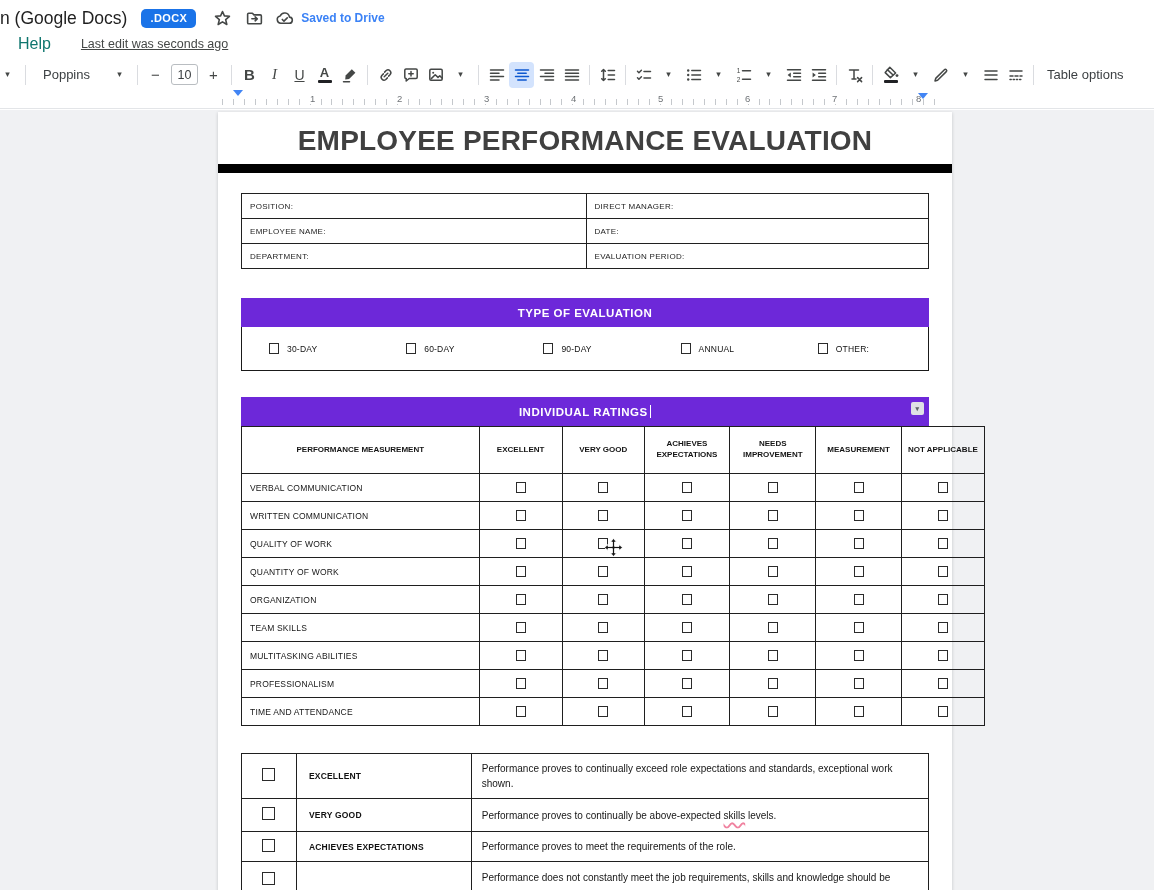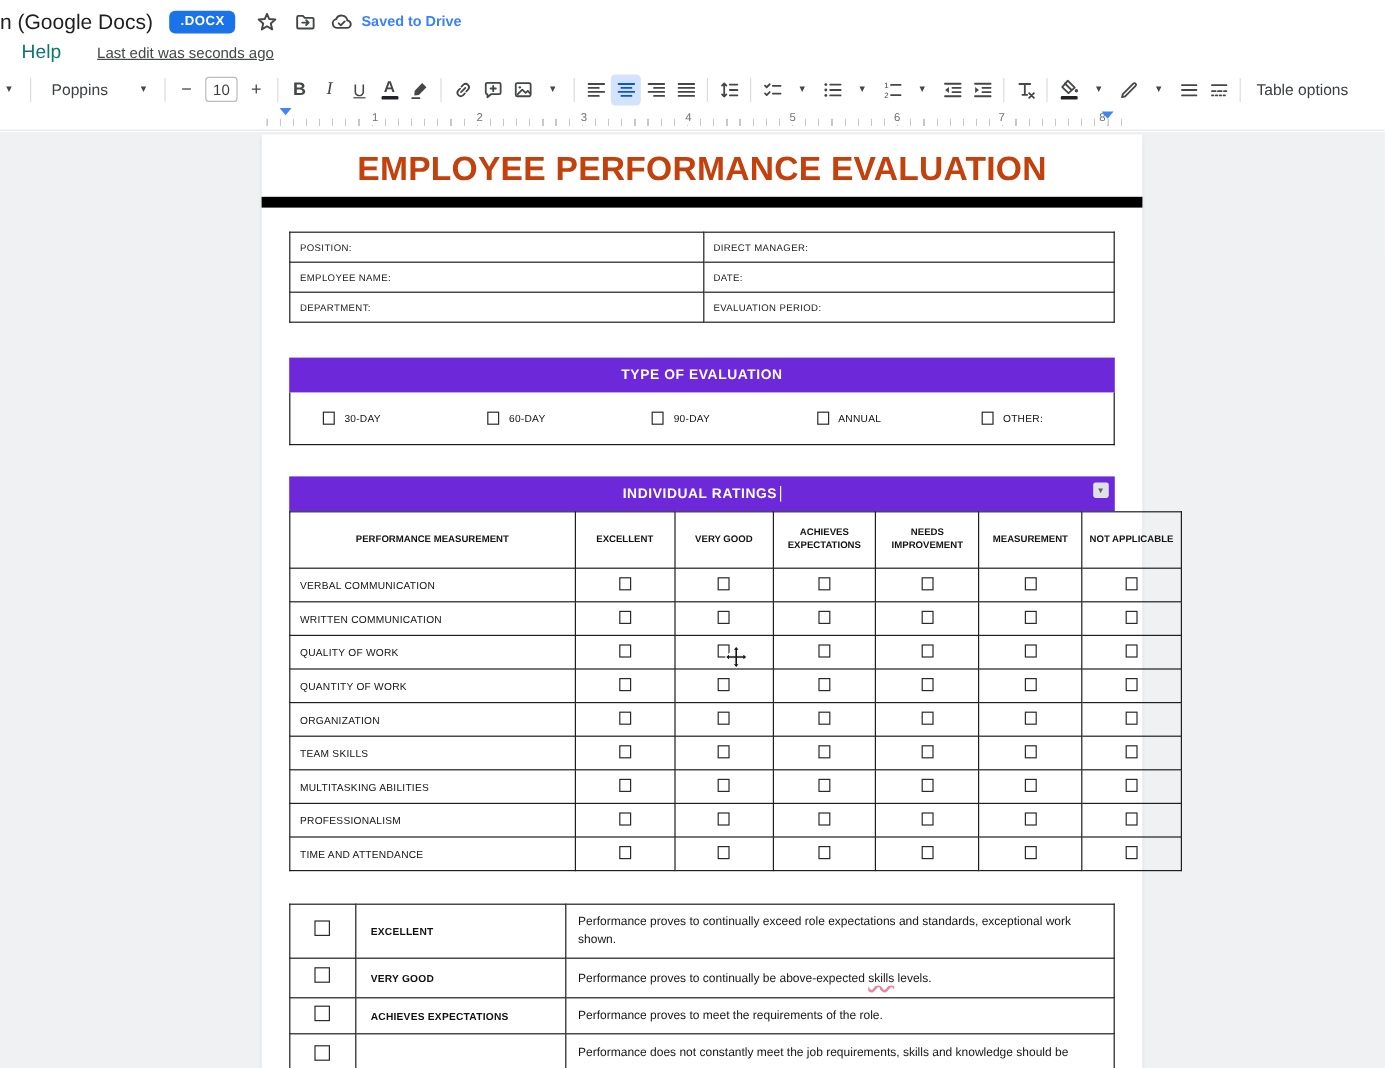--- a/index.html
+++ b/index.html
@@ -47,21 +47,21 @@
   .ind-marker { position:absolute; width:10px; }
   .ind-marker .bar { width:10px; height:3px; background:#4285f4; }
   .ind-marker .tri { width:0; height:0; border-left:5px solid transparent; border-right:5px solid transparent;
     border-top:6px solid #4285f4; }
 
   
   .canvas { position:absolute; top:110px; left:0; width:1154px; height:780px; background:#f0f1f3; overflow:hidden; }
   .page { position:absolute; left:218px; top:2px; width:734px; height:900px; background:#fff;
     box-shadow:0 1px 3px rgba(60,64,67,.25); color:#111; }
 
-  .doc-title { margin-top:13px; text-align:center; font-size:28px; font-weight:700; letter-spacing:.2px; color:#c2410c; }
+  .doc-title { margin-top:13px; text-align:center; font-size:28px; font-weight:700; letter-spacing:.2px; color:#404040; }
   .title-rule { height:9px; background:#000; margin-top:7px; }
 
   table { border-collapse:collapse; }
   .ctr { width:688px; margin-left:auto; margin-right:auto; }
 
   .info-table { margin-top:20px; }
   .info-table td { border:1.6px solid #202020; height:25px; font-size:8px; letter-spacing:.3px;
     color:#1c1c1c; padding-left:8px; vertical-align:middle; }
 
   .sec-header { height:29px; background:#6d28d9; color:#fff; display:flex; align-items:center;

